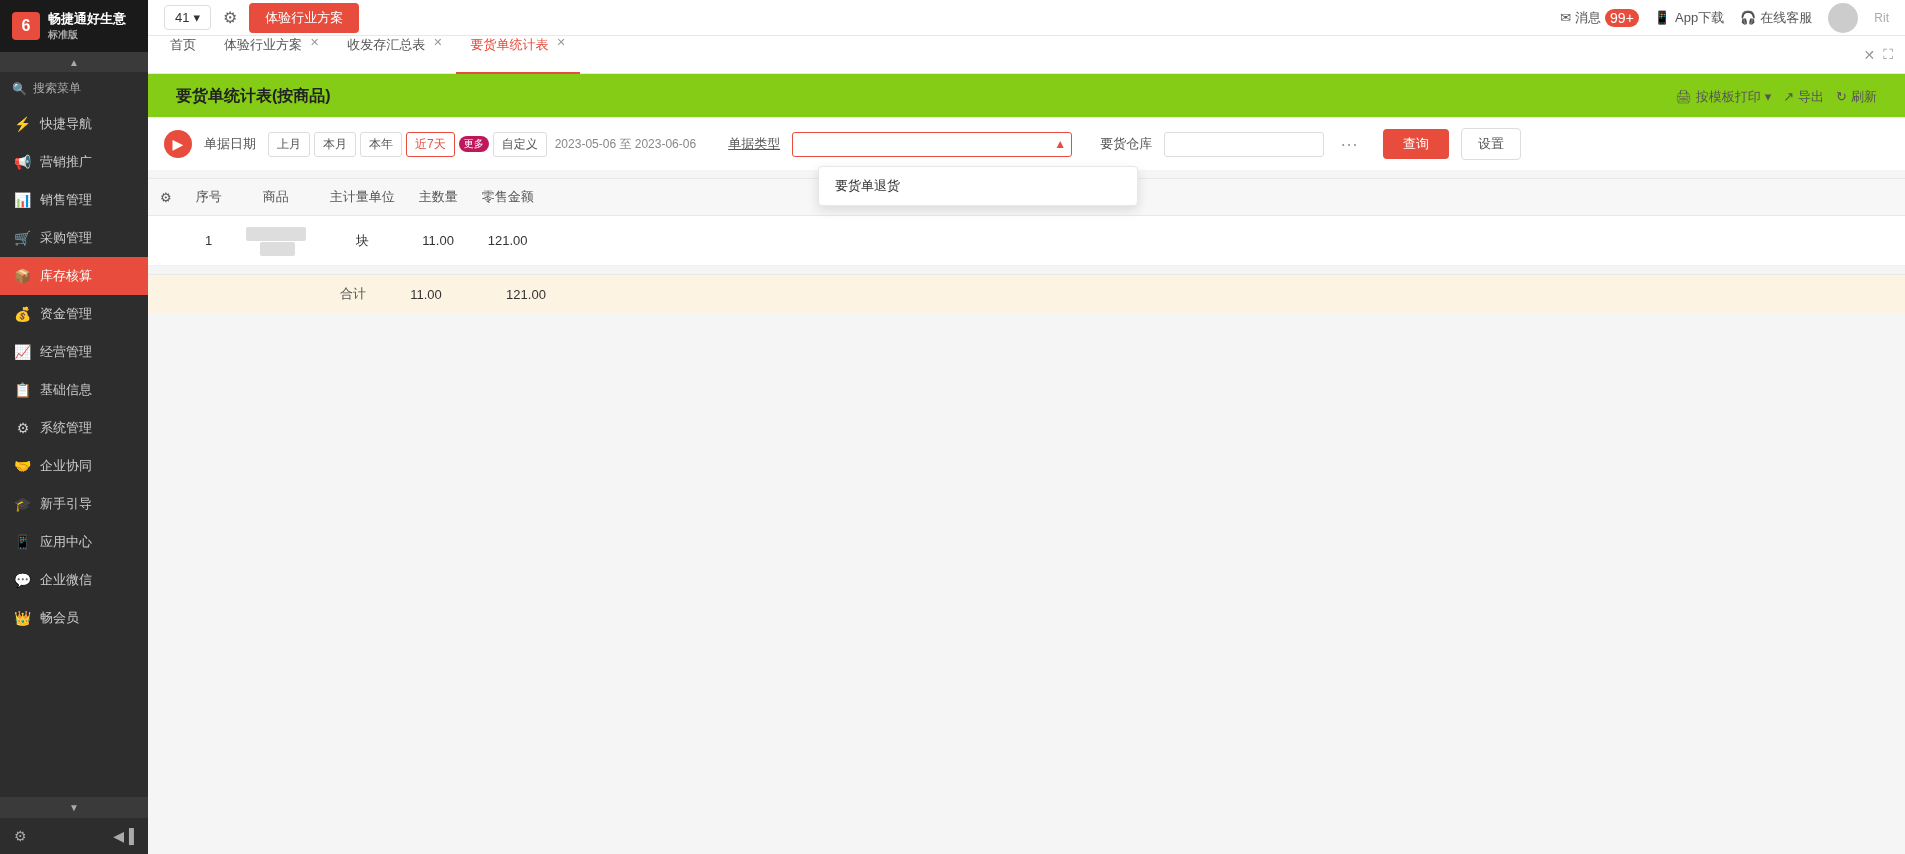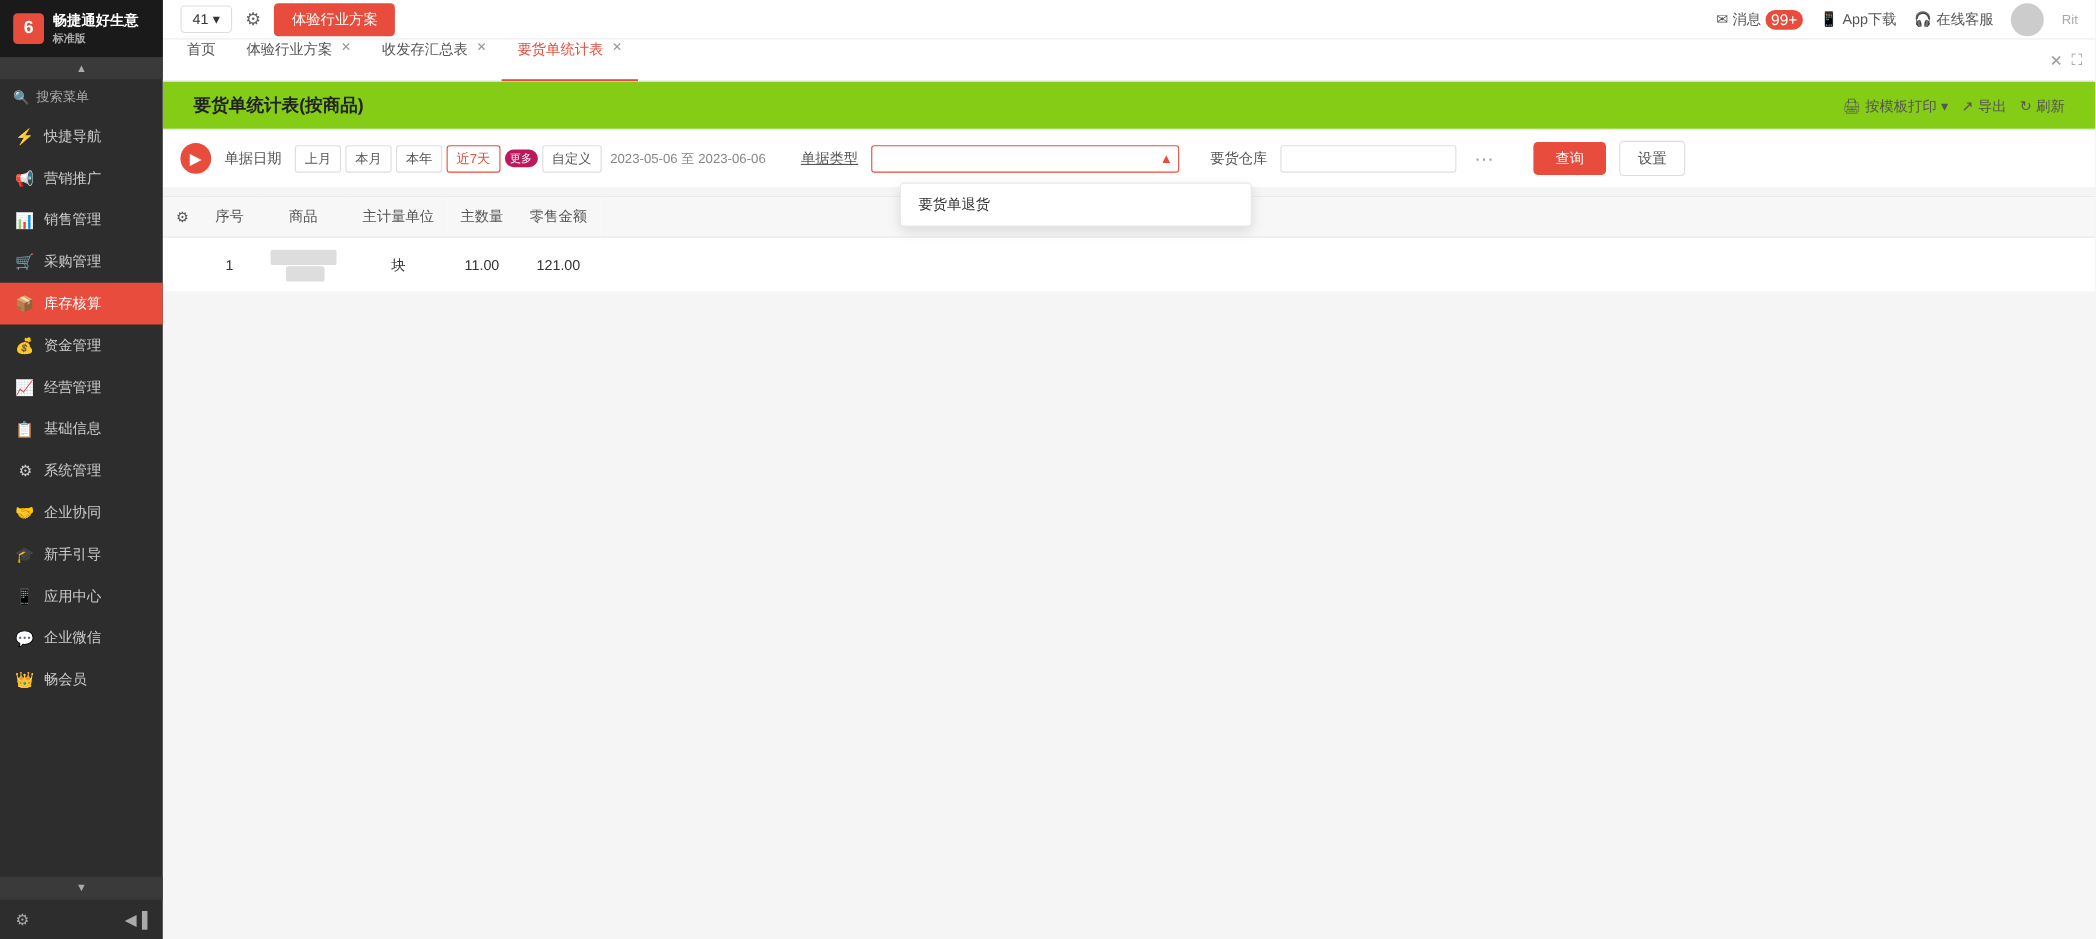--- a/index.html
+++ b/index.html
@@ -285,21 +285,21 @@
     }
     .filter-more-btn { font-size: 18px; color: #999; cursor: pointer; margin-left: 4px; }
     .query-btn {
       background: #e74c3c;
       color: #fff;
       border: none;
       border-radius: 4px;
       padding: 6px 20px;
       font-size: 13px;
       cursor: pointer;
-      margin-left: 24px;
+      margin-left: 13px;
     }
     .setup-btn {
       background: #fff;
       color: #555;
       border: 1px solid #ddd;
       border-radius: 4px;
       padding: 6px 16px;
       font-size: 13px;
       cursor: pointer;
     }
@@ -613,15 +613,20 @@
             </td>
             <td>块</td>
             <td>11.00</td>
             <td>121.00</td>
             <td></td>
           </tr>
         </tbody>
       </table>
     </div>
 
+    <div class="table-footer">
+      <span class="footer-label">合计</span>
+      <span class="footer-val">11.00</span>
+      <span class="footer-val">121.00</span>
+    </div>
 
   </div>
 </div>
 
 </body></html>

